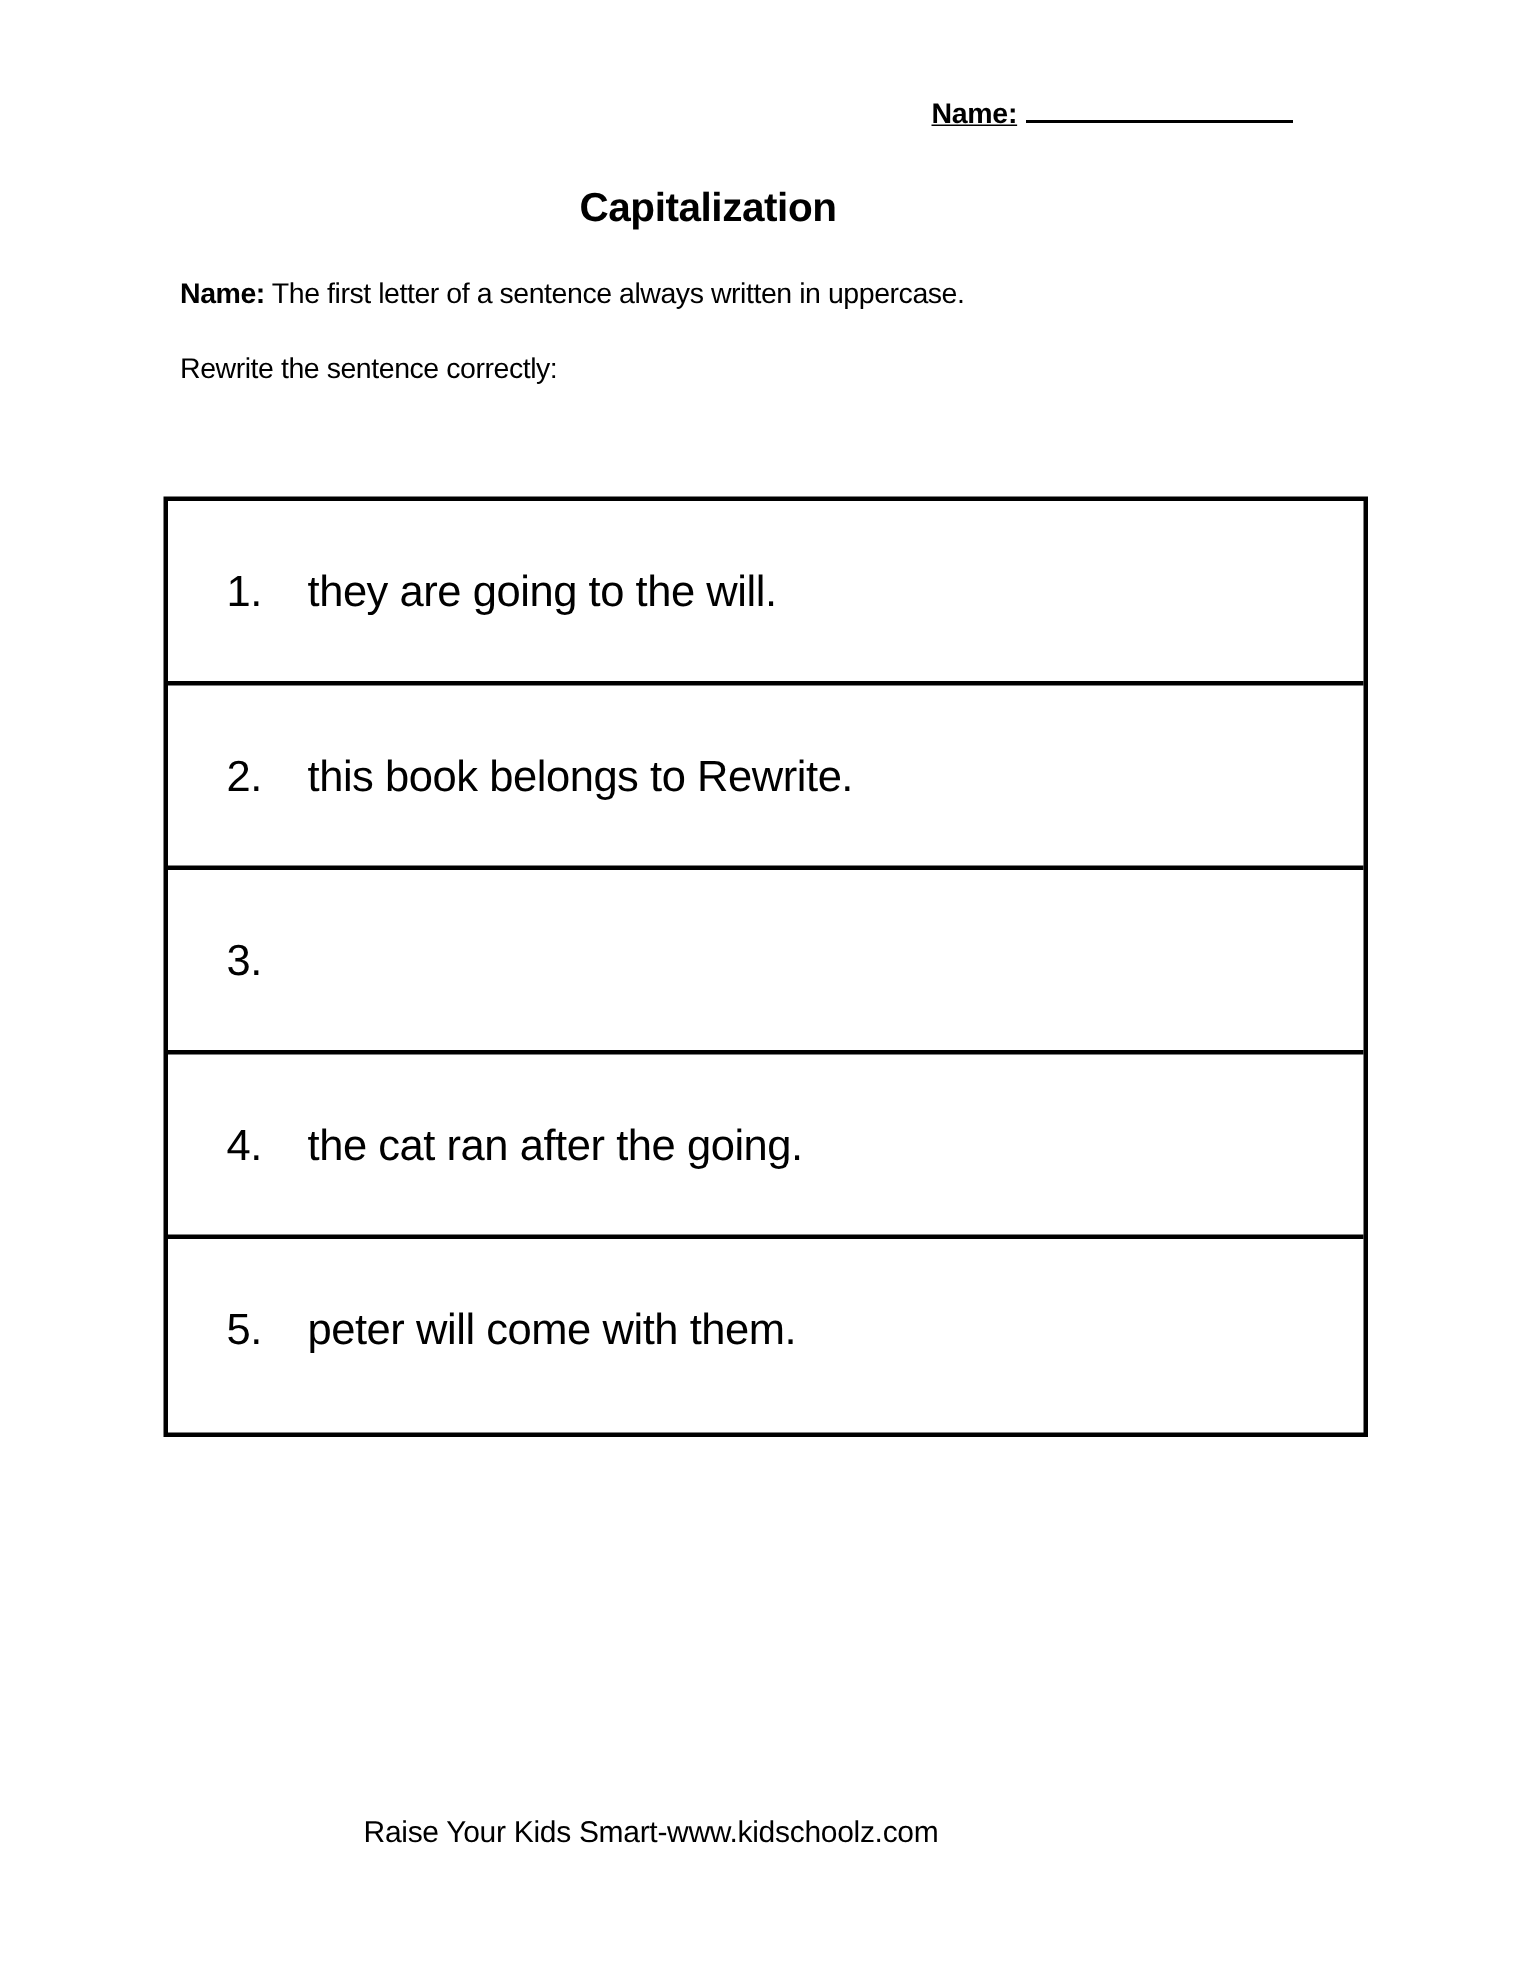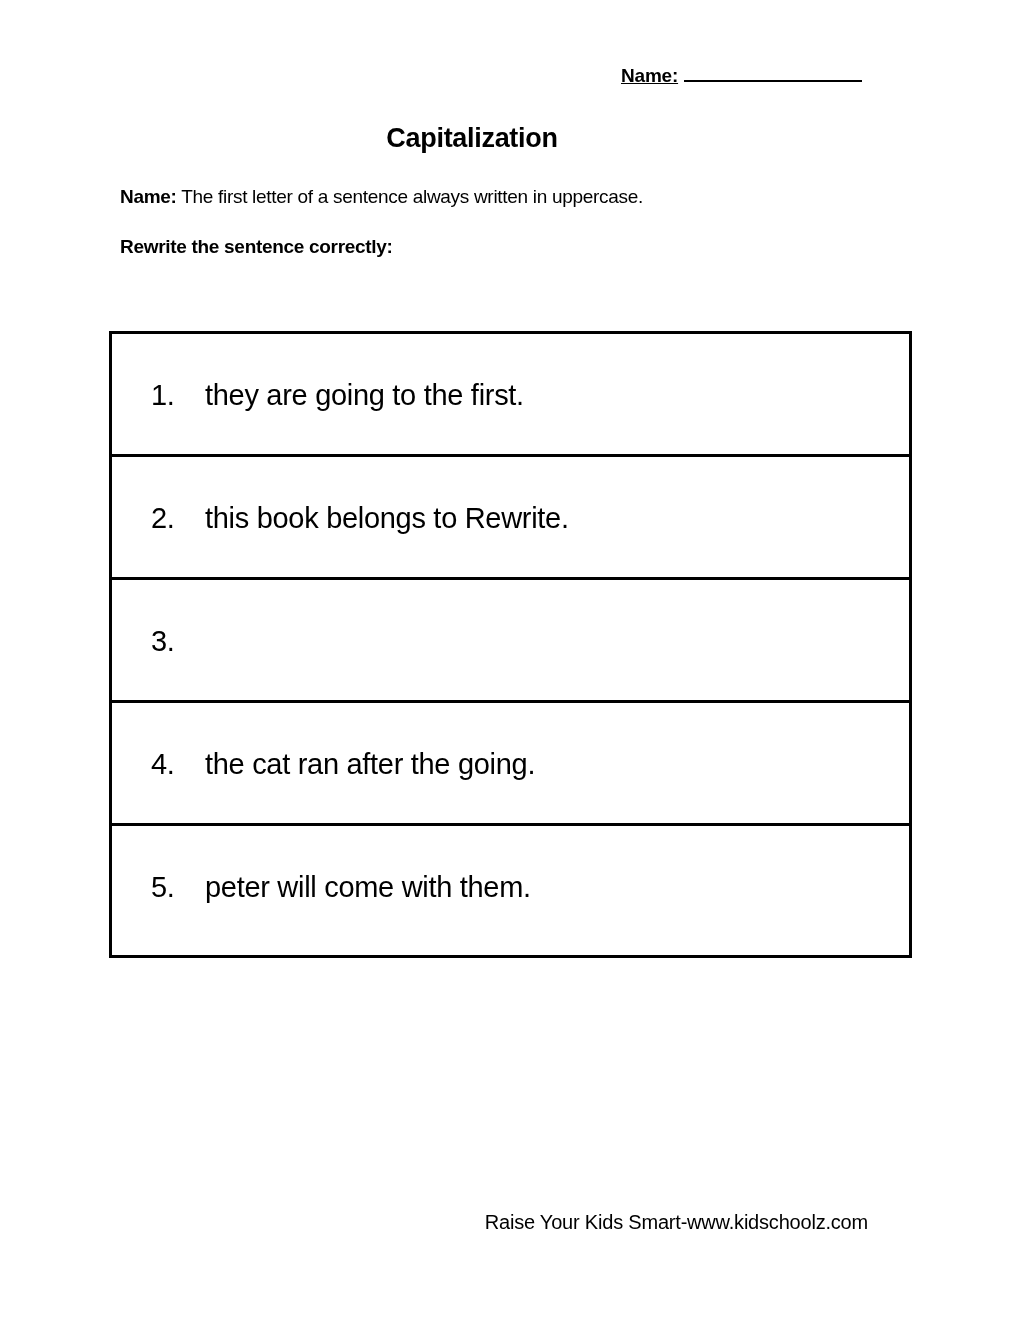--- a/index.html
+++ b/index.html
@@ -3,47 +3,47 @@
   <meta charset="utf-8">
   <style>
     html, body { margin: 0; padding: 0; background: #ffffff; }
     body { width: 1020px; height: 1320px; position: relative; overflow: hidden;
            font-family: "Liberation Sans", "DejaVu Sans", sans-serif; color: #000; }
     .name-line { position: absolute; left: 621px; top: 62px; font-size: 19px; font-weight: bold; letter-spacing: -0.2px; text-decoration: underline; }
     .name-line .blank { display: inline-block; width: 178px; border-bottom: 2px solid #000; margin-left: 6px; height: 18px; vertical-align: baseline; }
     .title { position: absolute; left: 0; width: 944px; top: 123px; text-align: center; font-size: 27px; font-weight: bold; letter-spacing: -0.3px; }
     .note { position: absolute; left: 120px; top: 186px; font-size: 19px; letter-spacing: -0.3px; }
     .note b { font-weight: bold; }
-    .instr { position: absolute; left: 120px; top: 236px; font-size: 19px; font-weight: bold; letter-spacing: -0.3px; }
+    .instr { position: absolute; left: 120px; top: 236px; font-size: 19px; font-weight: normal; letter-spacing: -0.3px; }
     .table { position: absolute; left: 109px; top: 331px; width: 797px; height: 621px; border: 3px solid #000; }
     .row { position: relative; height: 123px; border-bottom: 3px solid #000; box-sizing: border-box; }
     .row:last-child { border-bottom: none; height: 123px; }
     .row .num { position: absolute; left: 39px; top: 45px; font-size: 29px; letter-spacing: -0.3px; }
     .row .text { position: absolute; left: 93px; top: 45px; font-size: 29px; letter-spacing: -0.3px; }
-    .footer { position: absolute; left: 0; width: 868px; top: 1211px; text-align: right; font-size: 20px; letter-spacing: -0.2px; }
+    .footer { position: absolute; left: 0; width: 868px; top: 1211px; text-align: center; font-size: 20px; letter-spacing: -0.2px; }
   </style>
 </head>
 <body>
 
 <div class="name-line">
   <span>Name:</span><span class="blank"></span>
 </div>
 
 <div class="title">Capitalization</div>
 
 <div class="note">
   <b>Name:</b><span> The first letter of a sentence always written in uppercase.</span>
 </div>
 
 <div class="instr">Rewrite the sentence correctly:</div>
 
 <div class="table">
   <div class="row">
     <span class="num">1.</span>
-    <span class="text">they are going to the first.</span>
+    <span class="text">they are going to the will.</span>
   </div>
   <div class="row">
     <span class="num">2.</span>
     <span class="text">this book belongs to Rewrite.</span>
   </div>
   <div class="row">
     <span class="num">3.</span>
   </div>
   <div class="row">
     <span class="num">4.</span>

